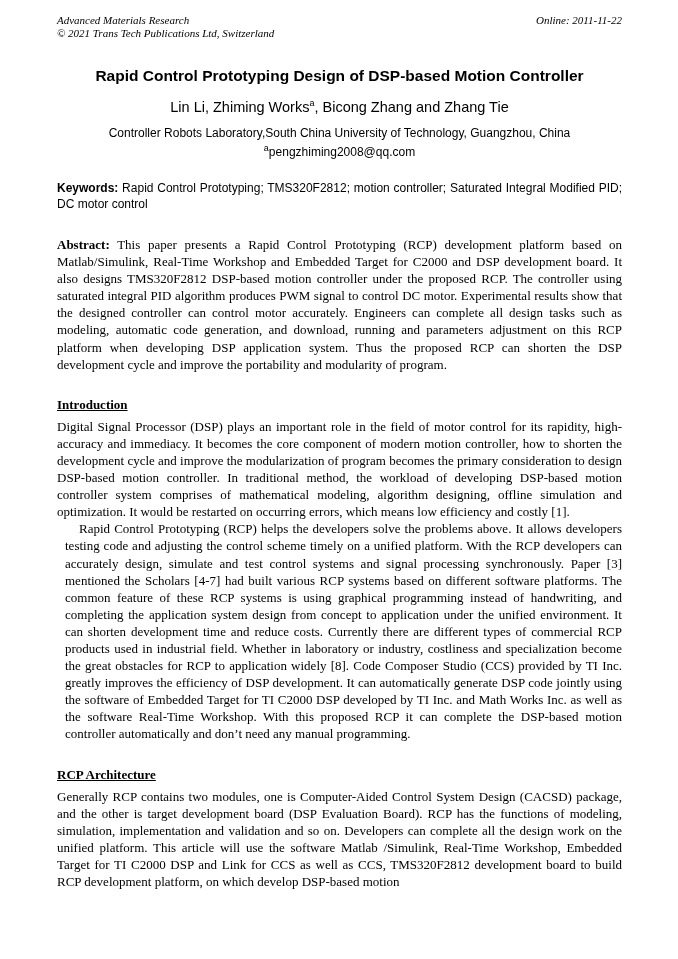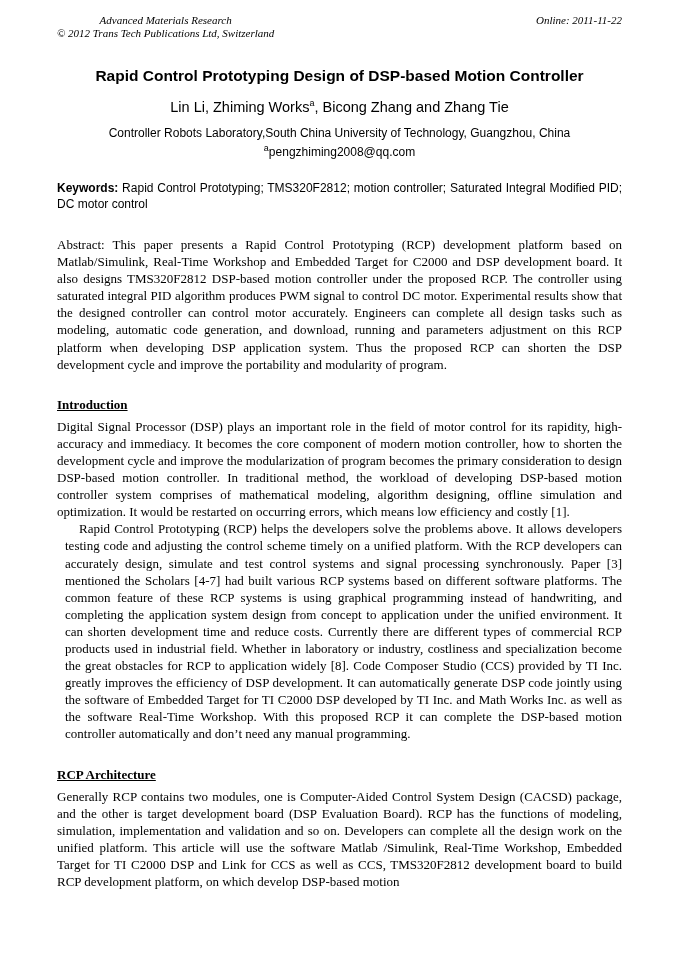--- a/index.html
+++ b/index.html
@@ -13,21 +13,21 @@
     padding: 14px 56px 0 57px;
     overflow: hidden;
   }
   
   .jheader {
     display: flex;
     justify-content: space-between;
     align-items: flex-start;
     font: italic 11px/12.5px "Liberation Serif", serif;
   }
-  .jheader .left div { white-space: nowrap; text-align: center; }
+  .jheader .left div { white-space: nowrap; }
   .jheader .right { white-space: nowrap; }
 
   
   .title {
     margin-top: 27px;
     text-align: center;
     font: bold 15.5px/19px "Liberation Sans", sans-serif;
   }
   .authors {
     margin-top: 13px;
@@ -53,21 +53,21 @@
     text-align: justify;
   }
   .keywords .lead { font-weight: bold; }
 
   
   .abstract {
     margin-top: 24px;
     font: normal 13px/17.1px "Liberation Serif", serif;
     text-align: justify;
   }
-  .abstract .lead { font-weight: normal; }
+  .abstract .lead { font-weight: bold; }
 
   .section-heading {
     margin: 23px 0 5px 0;
     font: bold 13px/17px "Liberation Serif", serif;
     text-decoration: underline;
   }
   .section p {
     margin: 0;
     font: normal 13px/17.1px "Liberation Serif", serif;
     text-align: justify;
@@ -75,21 +75,21 @@
   .section p + p { text-indent: 14px; margin-left: 8px; }
 </style>
 </head>
 <body>
 
 <div class="page">
 
   <div class="jheader">
     <div class="left">
       <div>Advanced Materials Research</div>
-      <div>© 2012 Trans Tech Publications Ltd, Switzerland</div>
+      <div>© 2021 Trans Tech Publications Ltd, Switzerland</div>
     </div>
     <div class="right">Online: 2011-11-22</div>
   </div>
 
   <div class="title">Rapid Control Prototyping Design of DSP-based Motion Controller</div>
 
   <div class="authors"><span>Lin Li, Zhiming Works</span><sup>a</sup><span>, Bicong Zhang and Zhang Tie</span></div>
 
   <div class="affiliation">Controller Robots Laboratory,South China University of Technology, Guangzhou, China</div>
 

